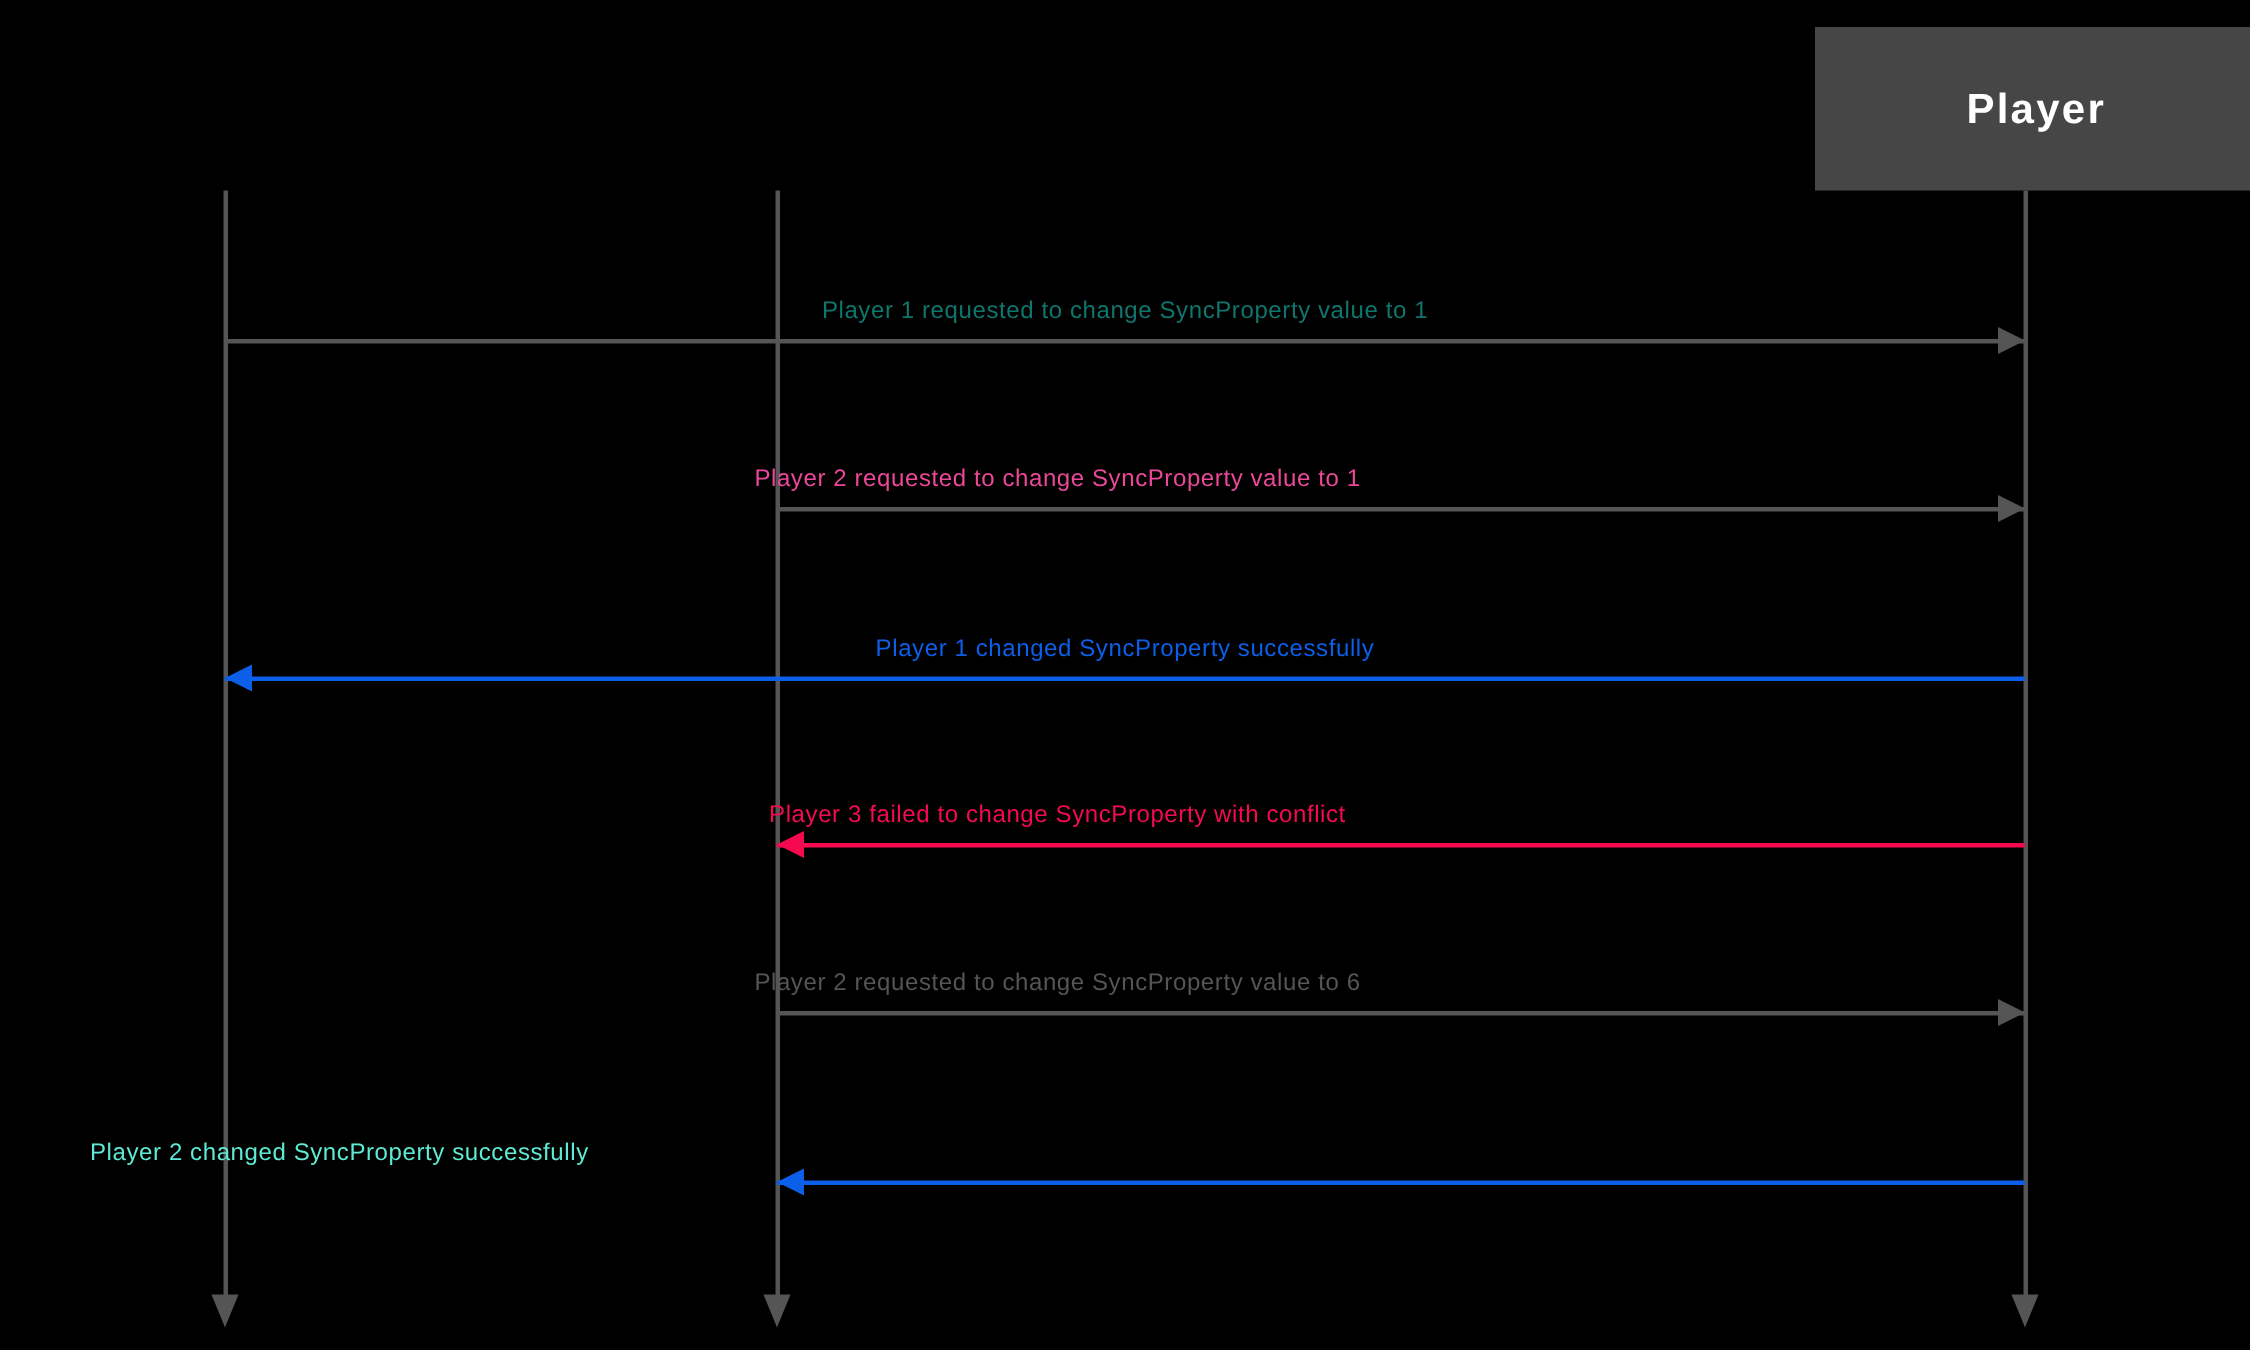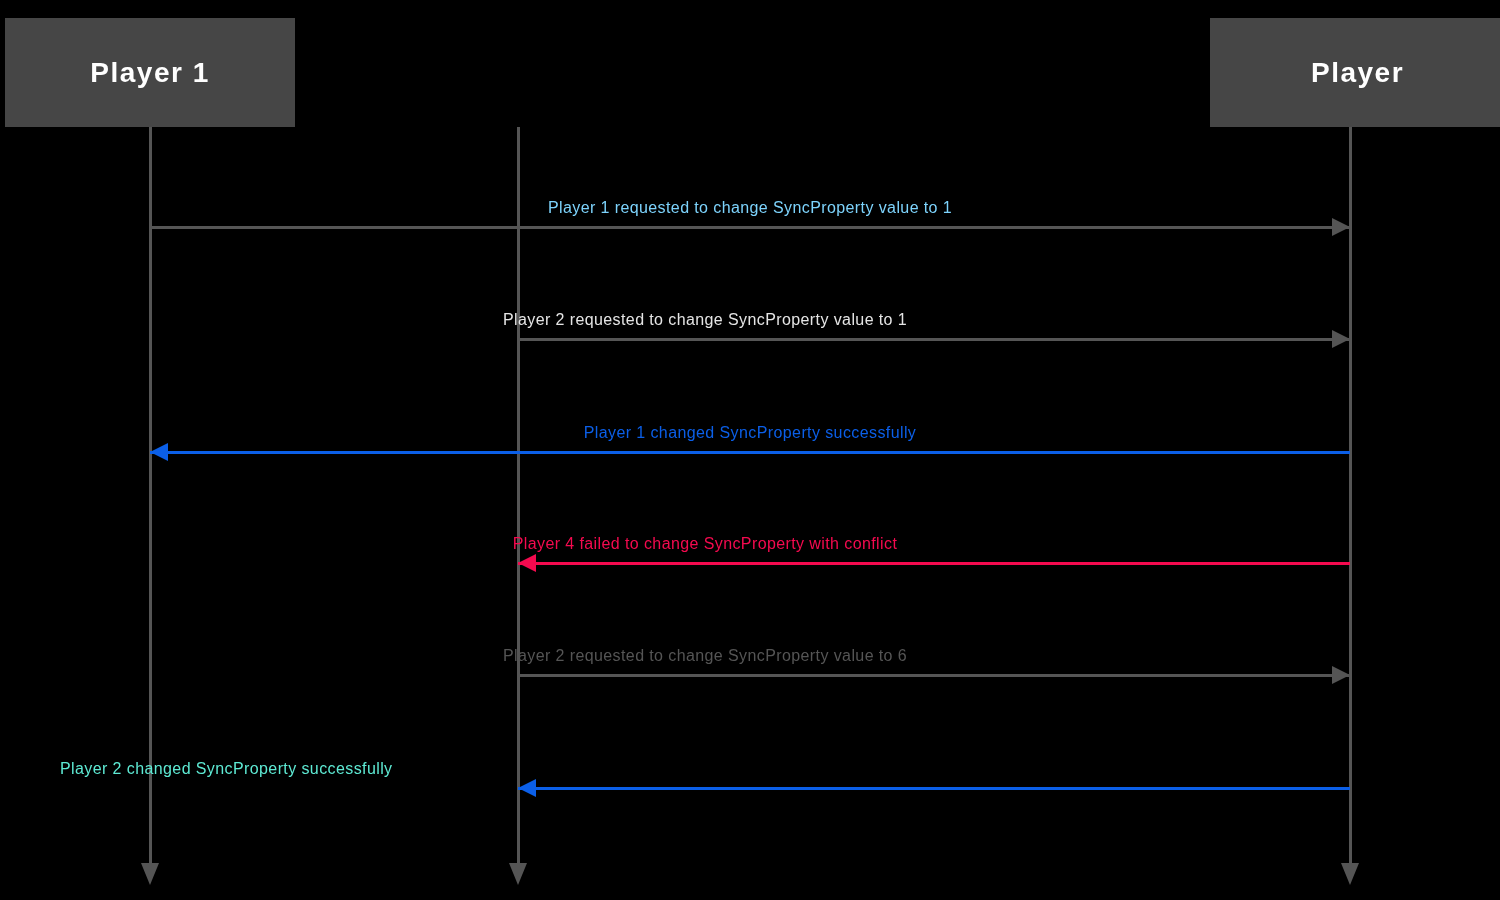--- a/index.html
+++ b/index.html
@@ -87,58 +87,55 @@
     letter-spacing: 0.4px;
     white-space: nowrap;
     line-height: 1.1;
   }
 </style>
 </head>
 <body>
 
 <div id="canvas">
 
-  <div class="participant-box" style="left:5px; top:18px; width:290px; height:109px;">
-    <span class="participant-label">Player  1</span>
-  </div>
   <div class="participant-box" style="left:1210px; top:18px; width:295px; height:109px;">
     <span class="participant-label">Player</span>
   </div>
 
   <div class="lifeline" style="left:148.5px; top:127px; height:740px;"></div>
   <div class="lifeline-arrowhead" style="left:141px; top:863px;"></div>
 
   <div class="lifeline" style="left:516.5px; top:127px; height:740px;"></div>
   <div class="lifeline-arrowhead" style="left:509px; top:863px;"></div>
 
   <div class="lifeline" style="left:1348.5px; top:127px; height:740px;"></div>
   <div class="lifeline-arrowhead" style="left:1341px; top:863px;"></div>
 
   <div class="message" style="left:150px; top:226px; width:1200px; color:#555555;">
     <div class="message-line" style="background:#555555;"></div>
     <div class="message-head right"></div>
-    <div class="message-label" style="color:#7dd3fc;">Player 1 requested to change SyncProperty value to 1</div>
+    <div class="message-label" style="color:#0f766e;">Player 1 requested to change SyncProperty value to 1</div>
   </div>
 
   <div class="message" style="left:518px; top:338px; width:832px; color:#555555;">
     <div class="message-line" style="background:#555555;"></div>
     <div class="message-head right"></div>
-    <div class="message-label" style="color:#e5e5e5; width:1290px; left:-458px; text-align:center;">Player 2 requested to change SyncProperty value to 1</div>
+    <div class="message-label" style="color:#ec4899; width:1290px; left:-458px; text-align:center;">Player 2 requested to change SyncProperty value to 1</div>
   </div>
 
   <div class="message" style="left:150px; top:451px; width:1200px; color:#0b5fe8;">
     <div class="message-line" style="background:#0b5fe8;"></div>
     <div class="message-head left"></div>
     <div class="message-label" style="color:#0b5fe8;margin-top:44px;">Player 1 changed SyncProperty successfully</div>
   </div>
 
   <div class="message" style="left:518px; top:562px; width:832px; color:#f50a4f;">
     <div class="message-line" style="background:#f50a4f;"></div>
     <div class="message-head left"></div>
-    <div class="message-label" style="color:#f50a4f; width:1290px; left:-458px; text-align:center;">Player 4 failed to change SyncProperty with conflict</div>
+    <div class="message-label" style="color:#f50a4f; width:1290px; left:-458px; text-align:center;">Player 3 failed to change SyncProperty with conflict</div>
   </div>
 
   <div class="message" style="left:518px; top:674px; width:832px; color:#555555;">
     <div class="message-line" style="background:#555555;"></div>
     <div class="message-head right"></div>
     <div class="message-label" style="color:#555555; width:1290px; left:-458px; text-align:center;">Player 2 requested to change SyncProperty value to 6</div>
   </div>
 
   <div class="message" style="left:518px; top:787px; width:832px; color:#0b5fe8;">
     <div class="message-line" style="background:#0b5fe8;"></div>

